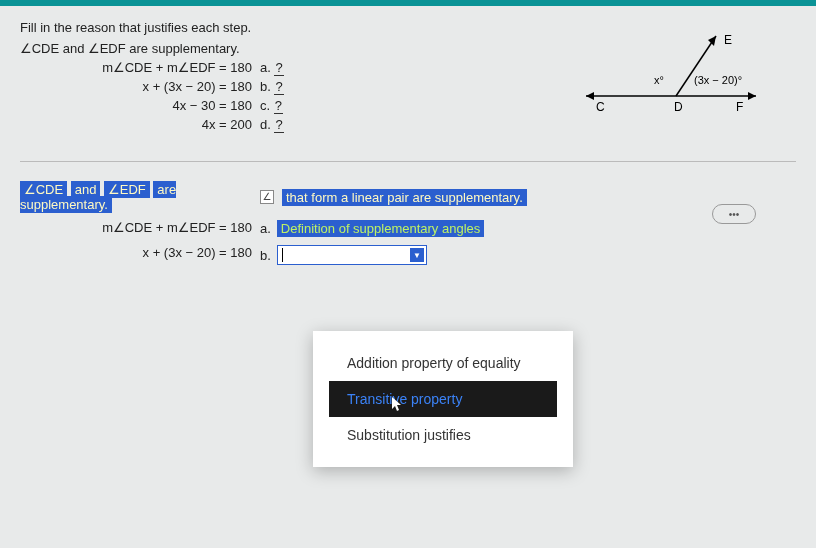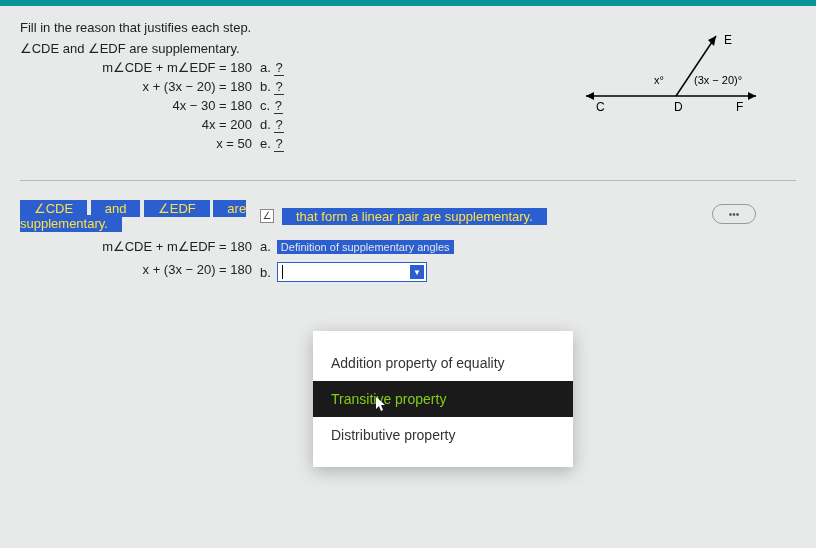--- a/index.html
+++ b/index.html
@@ -11,32 +11,32 @@
 .steps-col { min-width: 460px; }
 .step-line { display: flex; margin-bottom: 4px; font-size: 13px; color: #222; }
 .step-left { width: 240px; text-align: left; }
 .step-left.eq { text-align: right; padding-right: 8px; }
 .step-right { }
 .reason-letter { border-bottom: 1px solid #333; padding: 0 1px; }
 .figure { position: absolute; right: 40px; top: 20px; }
 .divider { border: none; border-top: 1px solid #bbb; margin: 25px 0 20px 0; position: relative; }
 .more-btn { position: absolute; right: 60px; top: 198px; width: 44px; height: 20px; border: 1px solid #999; border-radius: 12px; background: #e8eaea; display: flex; align-items: center; justify-content: center; font-size: 10px; color: #555; cursor: pointer; }
 .answer-section { display: flex; gap: 40px; }
-.hl { background: #2b5fcf; color: #fde047; padding: 1px 14px; }
+.hl { background: #2b5fcf; color: #fef9c3; padding: 1px 4px; }
 .answer-step { font-size: 13px; color: #222; margin-bottom: 8px; display: flex; }
 .ans-l { width: 240px; text-align: left; }
 .ans-l.eq { text-align: right; padding-right: 8px; }
 .ans-r { display: flex; align-items: center; gap: 6px; }
-.filled-reason { background: #2b5fcf; color: #e5e5e5; padding: 1px 4px; font-size: 11px; }
+.filled-reason { background: #2b5fcf; color: #bef264; padding: 1px 4px; font-size: 13px; }
 .input-box { border: 1.5px solid #2b5fcf; background: #fff; width: 150px; height: 20px; display: inline-flex; align-items: center; justify-content: space-between; padding: 0 2px 0 4px; }
 .cursor { width: 1px; height: 14px; background: #000; }
 .dd-toggle { width: 14px; height: 14px; background: #2b5fcf; display: flex; align-items: center; justify-content: center; color: #fff; font-size: 8px; }
-.dropdown { position: absolute; left: 313px; top: 325px; width: 260px; background: #fff; box-shadow: 0 4px 16px rgba(0,0,0,0.25); padding: 14px 0; }
+.dropdown { position: absolute; left: 313px; top: 325px; width: 260px; background: #fff; box-shadow: 0 4px 16px rgba(0,0,0,0.25); padding: 14px 16px; }
 .dd-item { padding: 10px 18px; font-size: 14px; color: #333; cursor: pointer; }
-.dd-item.hovered { background: #1a1a1a; color: #84cc16; position: relative; }
+.dd-item.hovered { background: #1a1a1a; color: #3b82f6; position: relative; }
 .pointer { position: absolute; left: 60px; top: 16px; }
 .icon4 { display: inline-block; width: 14px; height: 14px; background: #fff; border: 1px solid #888; color: #444; font-size: 10px; text-align: center; line-height: 12px; margin-right: 2px; vertical-align: middle; }
 </style>
 </head>
 <body>
 <div class="topbar"></div>
 <div class="content">
 
 <div class="instruction">Fill in the reason that justifies each step.</div>
 
@@ -53,24 +53,20 @@
           <div class="step-left eq">x + (3x − 20)  =  180</div>
           <div class="step-right"><span>b.</span> <span class="reason-letter">?</span></div>
         </div>
     <div class="step-line">
           <div class="step-left eq">4x − 30  =  180</div>
           <div class="step-right"><span>c.</span> <span class="reason-letter">?</span></div>
         </div>
     <div class="step-line">
           <div class="step-left eq">4x  =  200</div>
           <div class="step-right"><span>d.</span> <span class="reason-letter">?</span></div>
-        </div>
-    <div class="step-line">
-          <div class="step-left eq">x  =  50</div>
-          <div class="step-right"><span>e.</span> <span class="reason-letter">?</span></div>
         </div>
   </div>
 </div>
 
 <svg class="figure" width="200" height="100" viewBox="0 0 200 100">
   <line x1="10" y1="70" x2="180" y2="70" stroke="#000" stroke-width="1.5"></line>
   <polygon points="10,70 18,66 18,74" fill="#000"></polygon>
   <polygon points="180,70 172,66 172,74" fill="#000"></polygon>
   <line x1="100" y1="70" x2="140" y2="10" stroke="#000" stroke-width="1.5"></line>
   <polygon points="140,10 132,14 138,20" fill="#000"></polygon>
@@ -117,16 +113,16 @@
 </div>
 
 <div class="dropdown">
   <div class="dd-item">Addition property of equality</div>
   <div class="dd-item hovered">
     <span>Transitive property</span>
     <svg class="pointer" width="14" height="16" viewBox="0 0 14 16">
           <path d="M3 0 L3 12 L6 9 L8 14 L10 13 L8 8 L12 8 Z" fill="#fff"></path>
         </svg>
   </div>
-  <div class="dd-item">Distributive property</div>
+  <div class="dd-item">Substitution justifies</div>
 </div>
 
 </div>
 
 </body></html>

